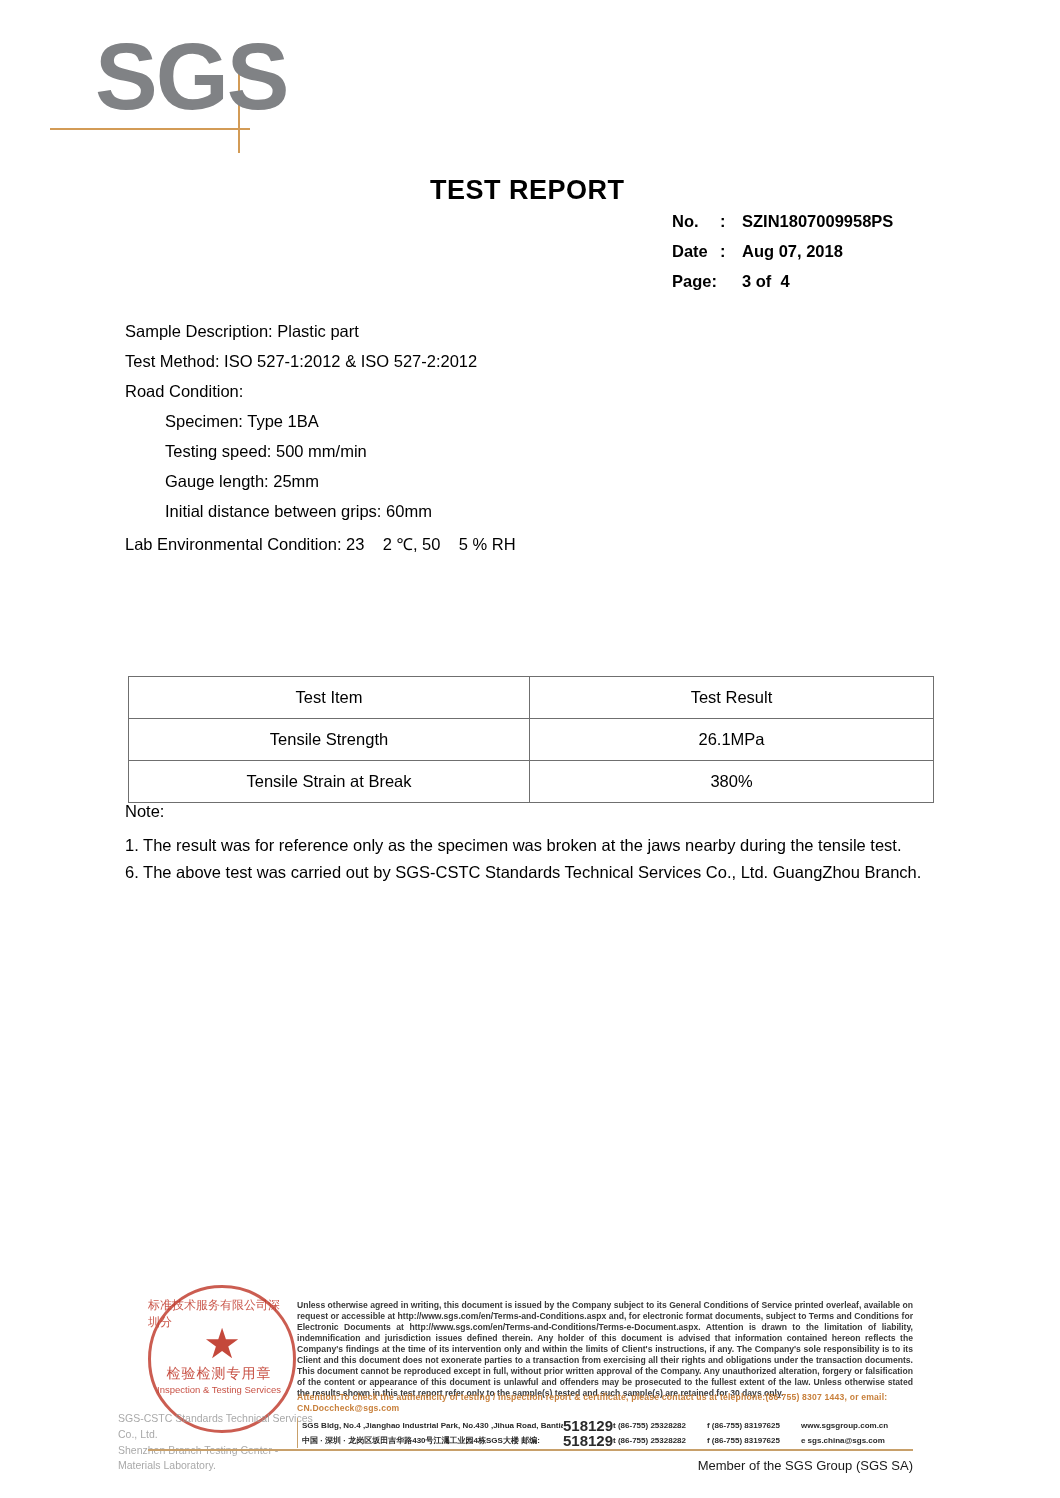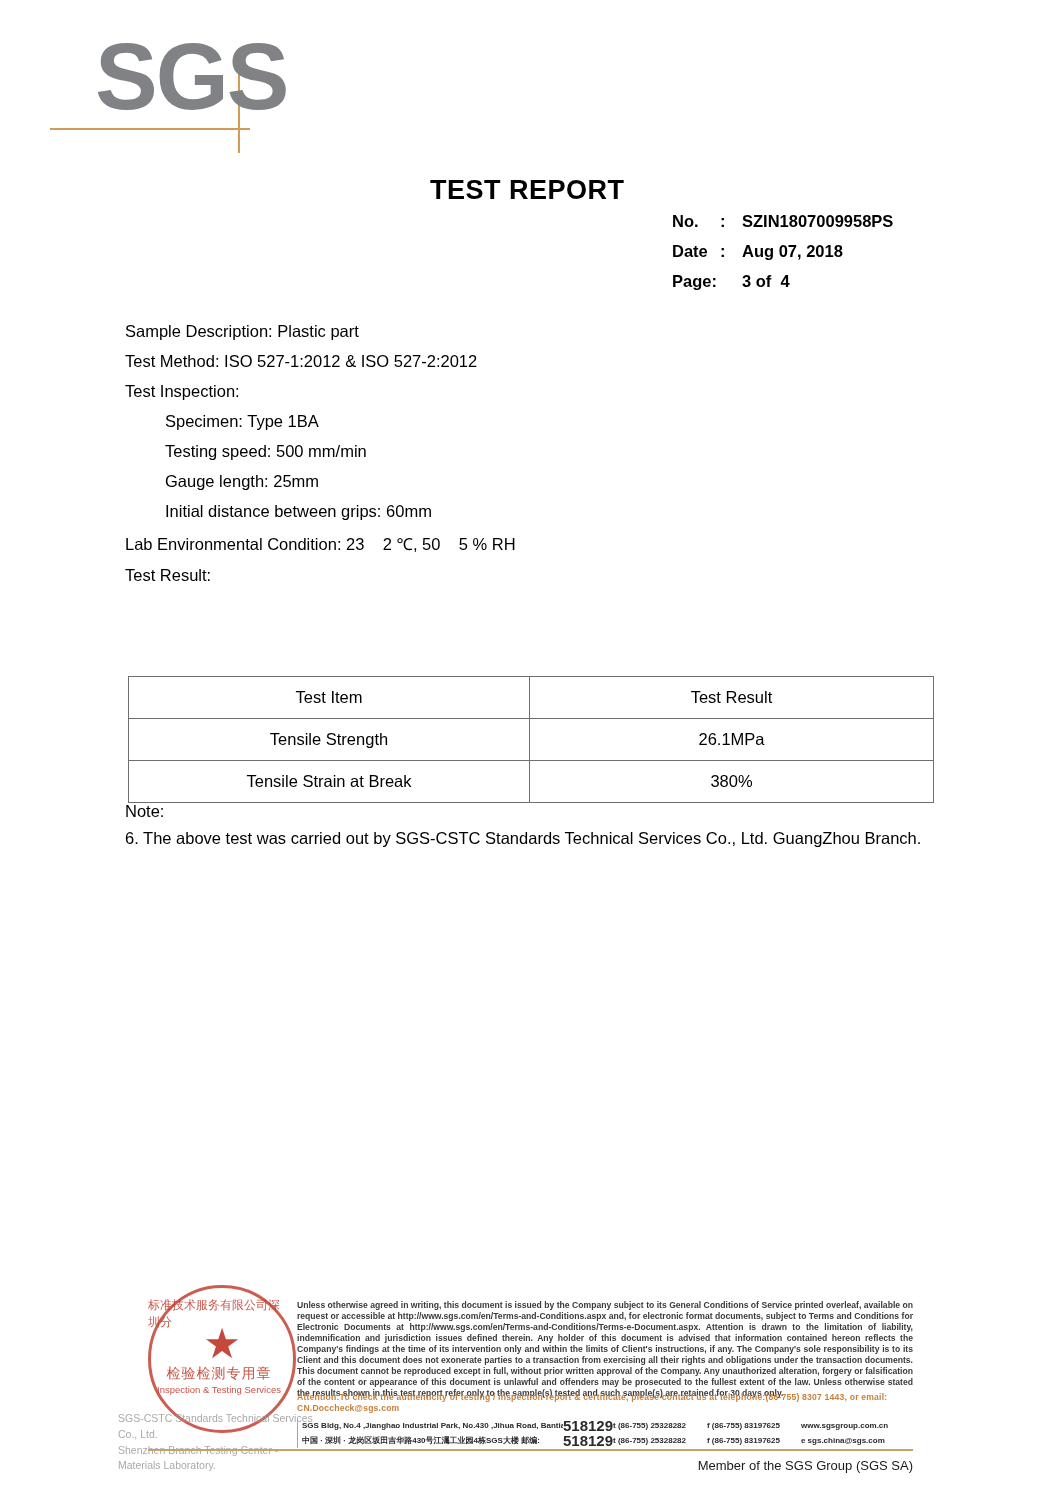--- a/index.html
+++ b/index.html
@@ -110,21 +110,21 @@
   .result-table td.col-item { width: 400px; }
 
   
   .notes {
     position: absolute;
     left: 125px;
     top: 802px;
     width: 830px;
     font-size: 16.5px;
   }
-  .notes .line { margin-bottom: 4px; }
+  .notes .line { margin-bottom: 11px; }
   .note-wrap { white-space: normal; line-height: 1.65; margin-bottom: 0; }
   .stamp {
     position: absolute;
     left: 148px;
     top: 1285px;
     width: 148px;
     height: 148px;
   }
   .stamp-circle {
     position: absolute;
@@ -272,27 +272,26 @@
   <div class="meta-row">
     <span class="meta-label">Page:</span>
     <span class="meta-colon"></span>
     <span class="meta-value">3 of  4</span>
   </div>
 </div>
 
 <div class="body-area">
   <div class="line">Sample Description: Plastic part</div>
   <div class="line">Test Method: ISO 527-1:2012 &amp; ISO 527-2:2012</div>
-  <div class="line">Test Inspection:</div>
+  <div class="line">Road Condition:</div>
   <div class="line indent">Specimen: Type 1BA</div>
   <div class="line indent">Testing speed: 500 mm/min</div>
   <div class="line indent">Gauge length: 25mm</div>
   <div class="line indent">Initial distance between grips: 60mm</div>
   <div class="line">Lab Environmental Condition: 23    2 ℃, 50    5 % RH</div>
-  <div class="line">Test Result:</div>
 </div>
 
 <table class="result-table">
   <tbody>
     <tr>
       <td class="col-item">Test Item</td>
       <td>Test Result</td>
     </tr>
     <tr>
       <td class="col-item">Tensile Strength</td>
@@ -300,20 +299,21 @@
     </tr>
     <tr>
       <td class="col-item">Tensile Strain at Break</td>
       <td>380%</td>
     </tr>
   </tbody>
 </table>
 
 <div class="notes">
   <div class="line">Note:</div>
+  <div class="note-wrap">1. The result was for reference only as the specimen was broken at the jaws nearby during the tensile test.</div>
   <div class="note-wrap">6. The above test was carried out by SGS-CSTC Standards Technical Services Co., Ltd. GuangZhou Branch.</div>
 </div>
 
 <div class="stamp">
   <div class="stamp-circle"></div>
   <div class="stamp-arc-top">标准技术服务有限公司深圳分</div>
   <div class="stamp-star">★</div>
   <div class="stamp-cn">检验检测专用章</div>
   <div class="stamp-en">Inspection &amp; Testing Services</div>
 </div>

